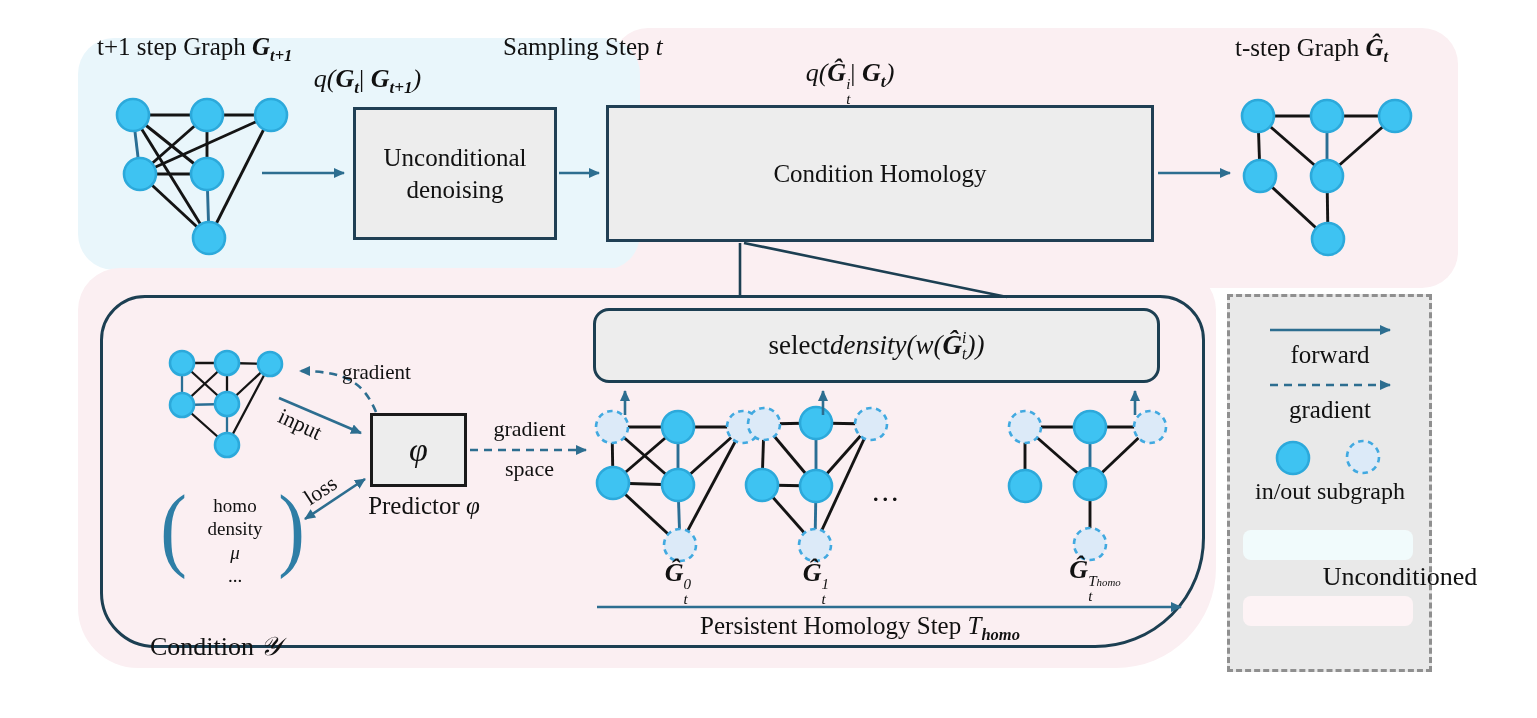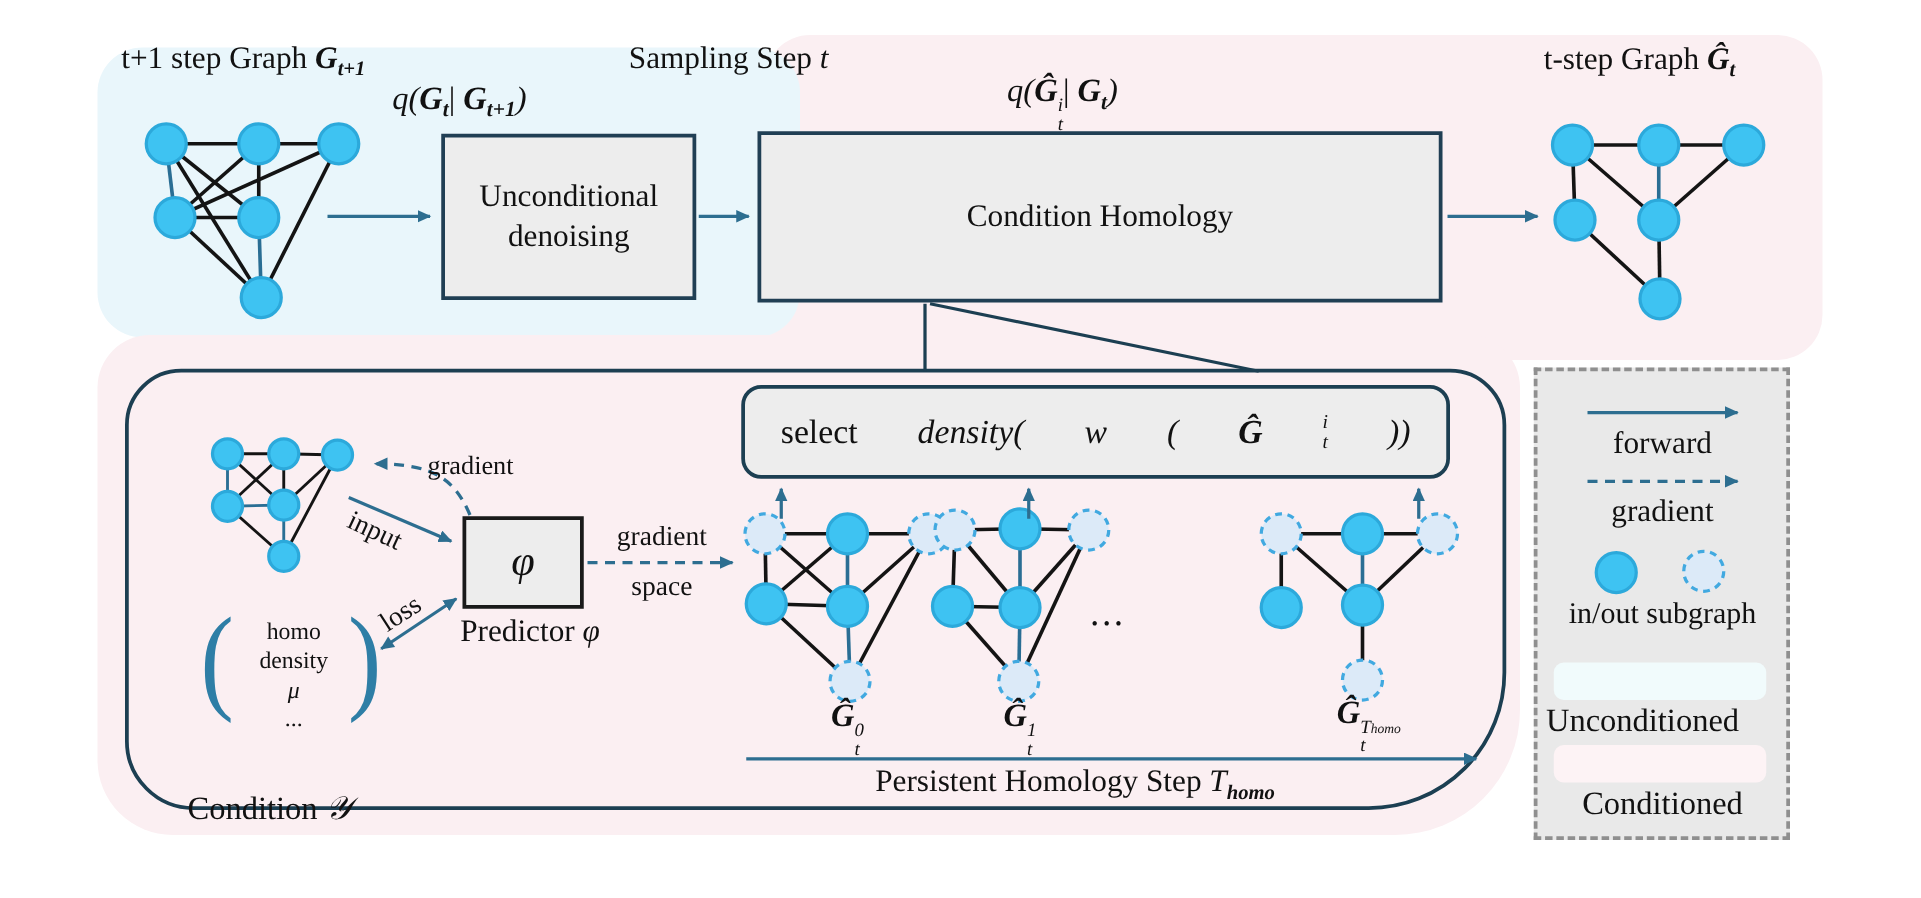--- a/index.html
+++ b/index.html
@@ -11,21 +11,21 @@
   #bg-cyan{left:78px;top:38px;width:562px;height:232px;border-radius:36px;background:#E9F6FB;}
   #bg-pink-bottom{left:78px;top:268px;width:1138px;height:400px;border-radius:42px 42px 100px 60px;background:#FBEFF2;}
   #panel-main{left:100px;top:295px;width:1105px;height:353px;border:3px solid #1C3F52;
               border-radius:45px 45px 110px 55px;box-sizing:border-box;background:transparent;z-index:3;}
   .box{position:absolute;background:#EDEDED;border:3px solid #203F54;box-sizing:border-box;
        display:flex;flex-direction:column;align-items:center;justify-content:center;
        text-align:center;z-index:4;line-height:1.25;}
   #box-uncond{left:353px;top:107px;width:204px;height:133px;font-size:25px;}
   #box-gradient{left:606px;top:105px;width:548px;height:137px;font-size:25px;}
   #box-select{left:593px;top:308px;width:567px;height:75px;border-radius:16px;border-color:#1C3F52;
-              flex-direction:row;font-size:27px;z-index:4;gap:48px;}
+              flex-direction:row;font-size:27px;z-index:4;}
   #box-phi{left:370px;top:413px;width:97px;height:74px;border:3px solid #1a1a1a;font-size:34px;font-style:italic;}
   #legend{left:1227px;top:294px;width:205px;height:378px;background:#E9E9E9;
           border:3px dashed #8F8F8F;box-sizing:border-box;z-index:2;}
   svg#diagram{position:absolute;left:0;top:0;z-index:5;pointer-events:none;}
   .t{position:absolute;white-space:nowrap;z-index:6;}
   .f25{font-size:25px;} .f26{font-size:26px;} .f22{font-size:22px;} .f21{font-size:21px;}
   sub{font-size:66%;font-style:italic;font-weight:bold;}
   .ss{display:inline-flex;flex-direction:column;align-items:flex-start;font-size:58%;
       line-height:1.02;vertical-align:-0.52em;font-style:italic;}
   .tiny{font-size:72%;}
@@ -252,17 +252,16 @@
   </div>
   <div class="t" style="left:872px;top:474px;font-size:30px;letter-spacing:2px;">...</div>
   <div class="t f25 ctr" style="left:620px;top:612px;width:480px;">
     <span>Persistent Homology Step </span><i>T</i><sub>homo</sub>
   </div>
 
   <div class="t f25 ctr" style="left:1245px;top:341px;width:170px;">forward</div>
   <div class="t f25 ctr" style="left:1245px;top:396px;width:170px;">gradient</div>
   <div class="t ctr" style="left:1232px;top:478px;width:196px;font-size:24px;">in/out subgraph</div>
   <div class="swatch" style="left:1243px;top:530px;background:#F1FBFC;"></div>
-  <div class="t f26 ctr" style="left:1214px;top:562px;width:200px;">Unconditioned</div>
+  <div class="t f26 ctr" style="left:1300px;top:562px;width:200px;">Unconditioned</div>
   <div class="swatch" style="left:1243px;top:596px;background:#FDF3F5;"></div>
-  <div class="t f26 ctr" style="left:1230px;top:628px;width:200px;">Conditioned</div>
 
 </div>
 
 </body></html>

